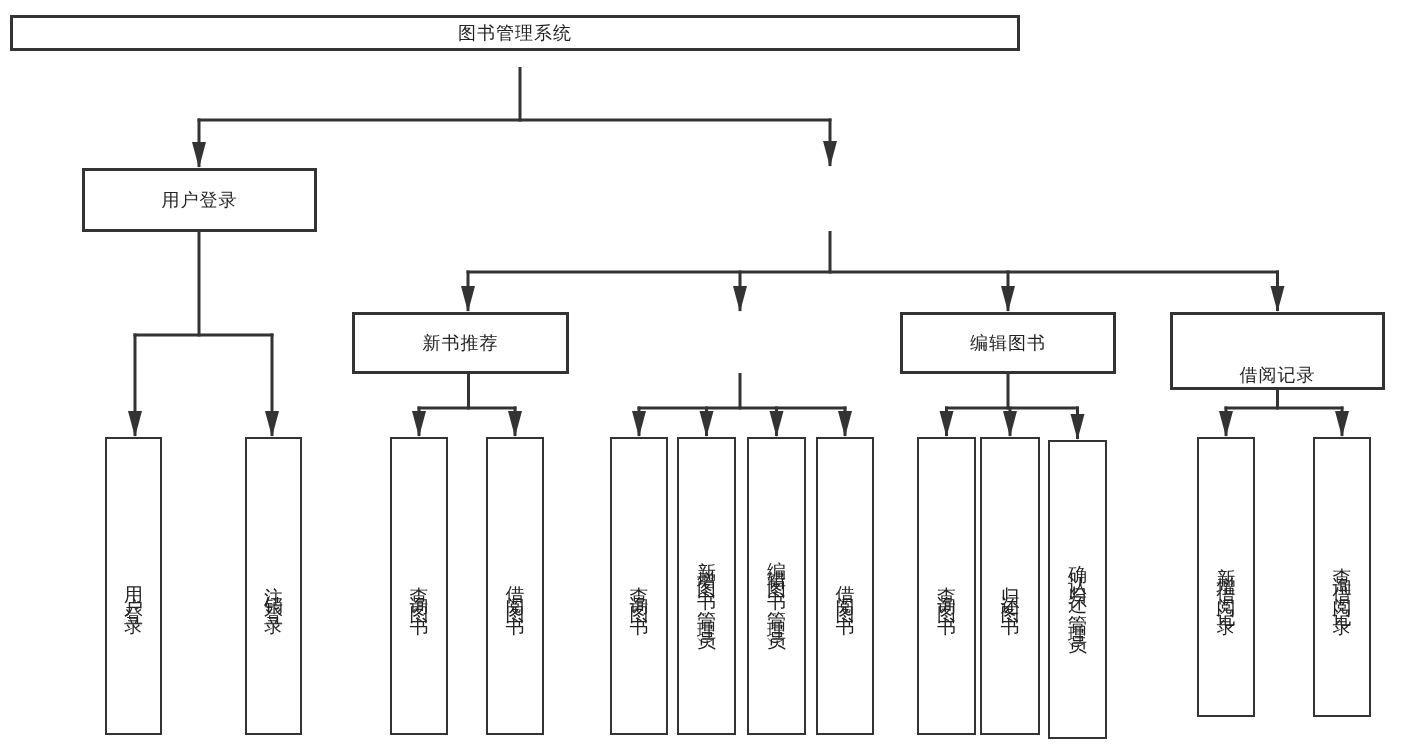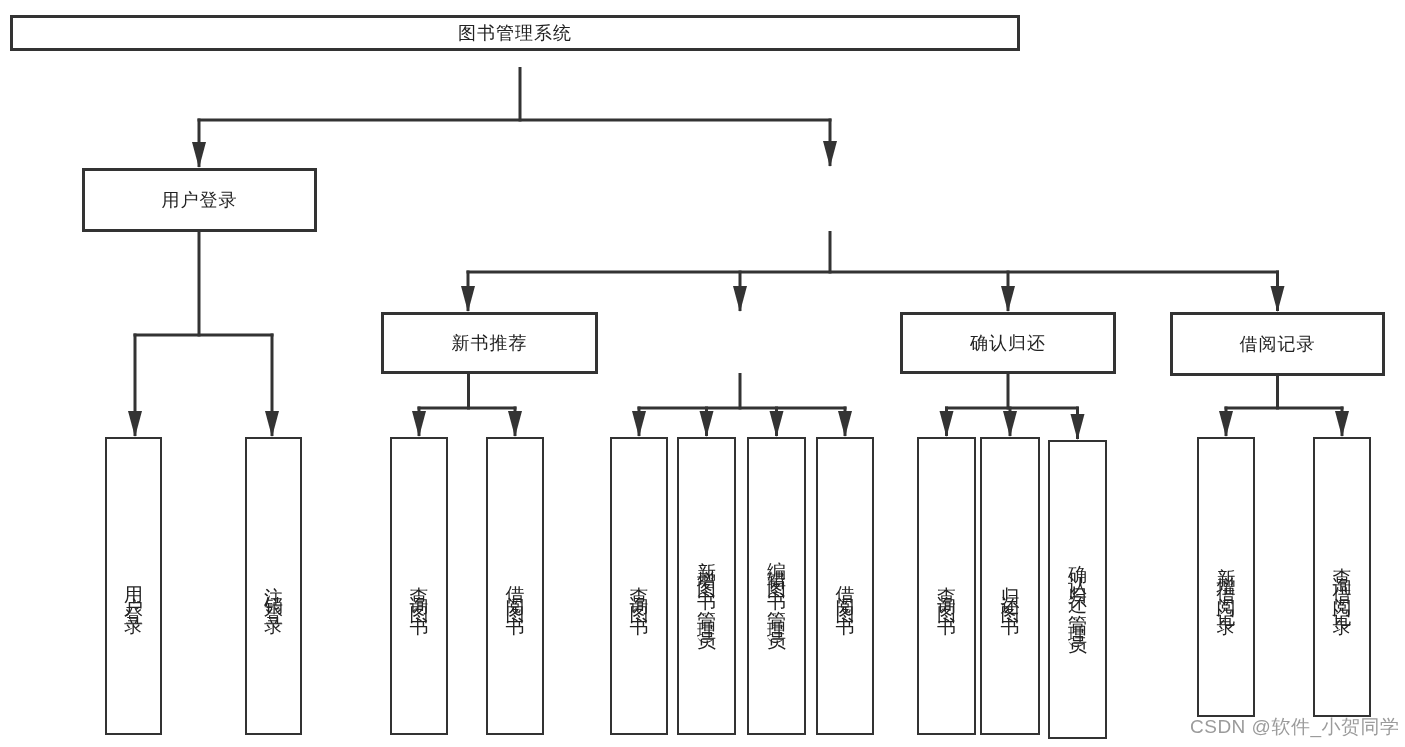--- a/index.html
+++ b/index.html
@@ -25,24 +25,24 @@
   }
   .leaf .vtxt{
     writing-mode:vertical-rl;text-orientation:mixed;
     font-size:19px;letter-spacing:10px;padding-top:10px;
     color:var(--text);white-space:nowrap;
   }
   
   .n-root{left:10px;top:15px;width:1010px;height:36px;}
   .n-user-login{left:82px;top:168px;width:235px;height:64px;}
   .n-book-mgmt{left:712px;top:168px;width:235px;height:64px;}
-  .n-new-book{left:381px;top:312px;width:217px;height:62px;}
+  .n-new-book{left:352px;top:312px;width:217px;height:62px;}
   .n-book-borrow{left:633px;top:312px;width:214px;height:62px;}
   .n-cur-borrow{left:900px;top:312px;width:216px;height:62px;}
-  .n-borrow-rec{left:1170px;top:312px;width:215px;height:64px;}
+  .n-borrow-rec{left:1170px;top:312px;width:215px;height:78px;align-items:flex-end;}
   
   .lf-1{left:105px;top:437px;width:57px;height:298px;}
   .lf-2{left:245px;top:437px;width:57px;height:298px;}
   .lf-3{left:390px;top:437px;width:58px;height:298px;}
   .lf-4{left:486px;top:437px;width:58px;height:298px;}
   .lf-5{left:610px;top:437px;width:58px;height:298px;}
   .lf-6{left:677px;top:437px;width:59px;height:298px;}
   .lf-7{left:747px;top:437px;width:59px;height:298px;}
   .lf-8{left:816px;top:437px;width:58px;height:298px;}
   .lf-9{left:917px;top:437px;width:59px;height:298px;}
@@ -113,21 +113,21 @@
   </div>
 
   <div class="node n-user-login">
     <span>用户登录</span>
   </div>
 
   <div class="node n-new-book">
     <span>新书推荐</span>
   </div>
   <div class="node n-cur-borrow">
-    <span>确认归还</span>
+    <span>编辑图书</span>
   </div>
   <div class="node n-borrow-rec">
     <span>借阅记录</span>
   </div>
 
   <div class="leaf lf-1">
     <span class="vtxt">用户登录</span>
   </div>
   <div class="leaf lf-2">
     <span class="vtxt">注销登录</span>
@@ -159,14 +159,13 @@
   <div class="leaf lf-11">
     <span class="vtxt">确认归还（管理员）</span>
   </div>
   <div class="leaf lf-12">
     <span class="vtxt">新增借阅记录</span>
   </div>
   <div class="leaf lf-13">
     <span class="vtxt">查询借阅记录</span>
   </div>
 
-  <div class="watermark">CSDN @软件_小贺同学</div>
 </div>
 
 </body></html>

